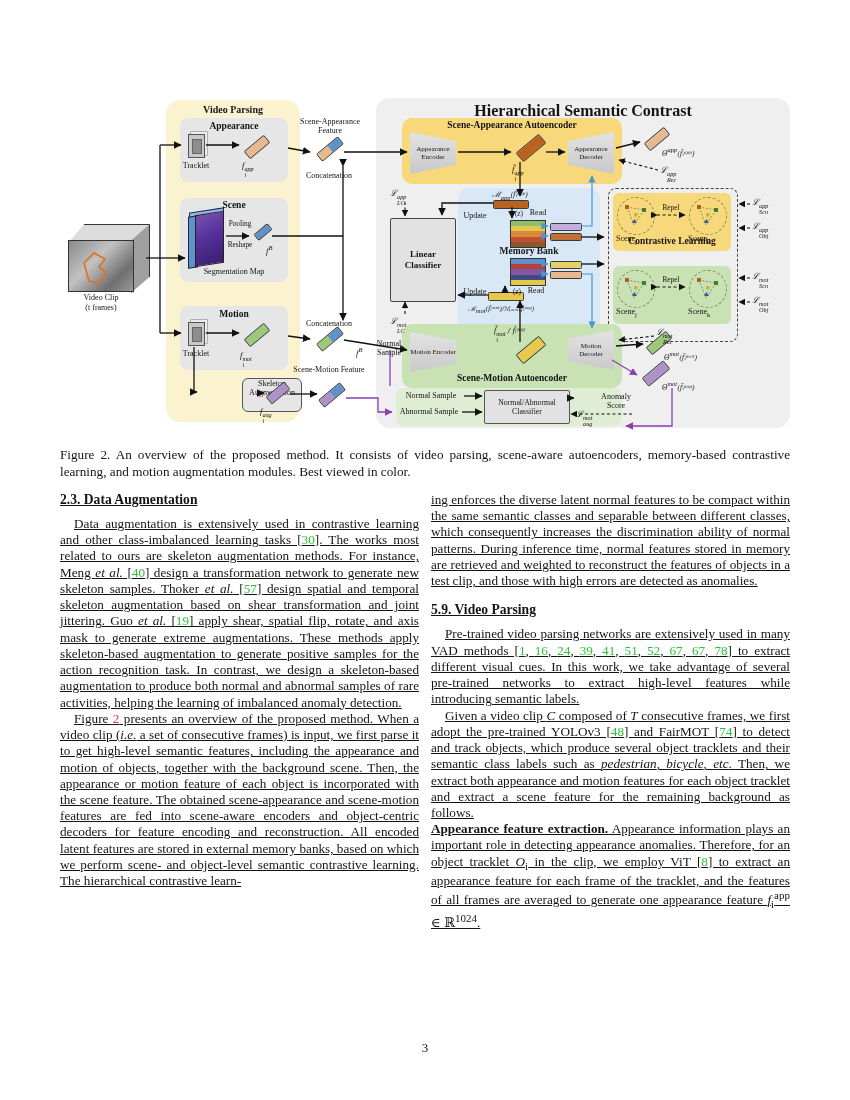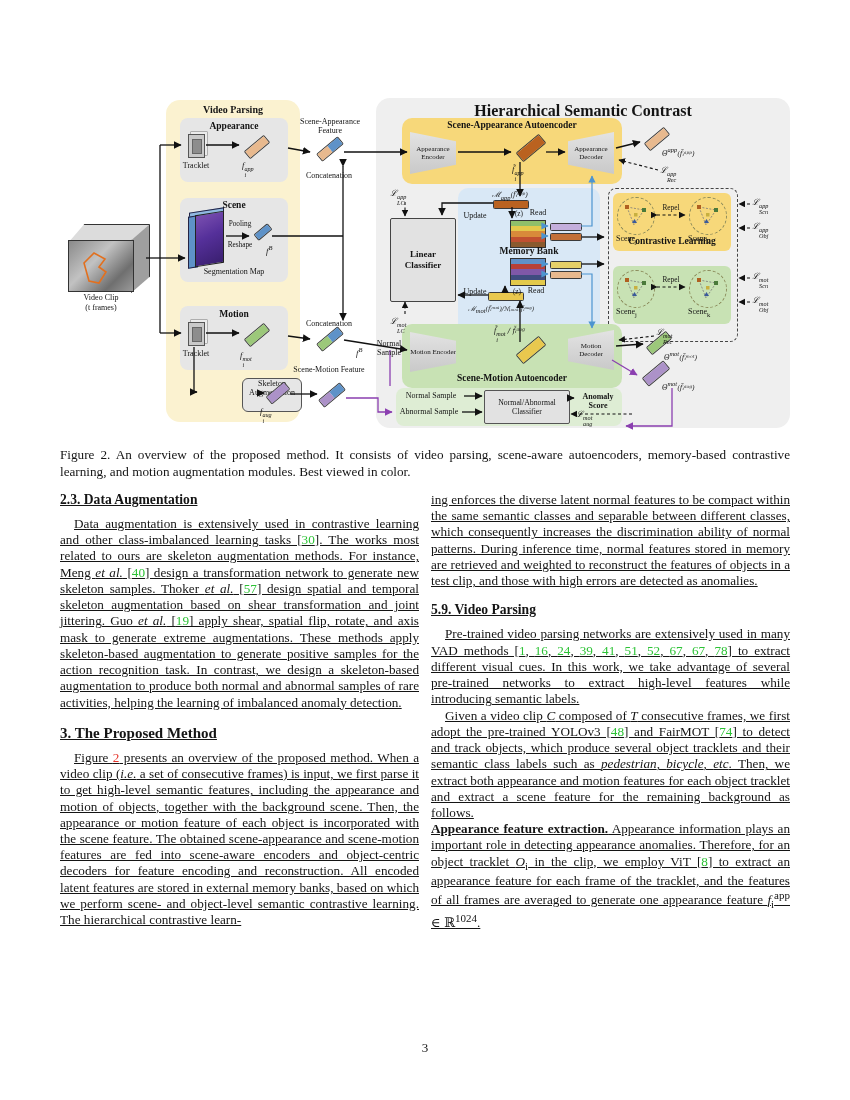--- a/index.html
+++ b/index.html
@@ -389,34 +389,33 @@
       <div class="seg" style="background: var(--bar-purple);"></div>
     </div>
   <div class="fmath" style="left:602px;top:288px;font-size:7.5px;"><span>Θ</span><sup>mot</sup><span class="mpost">(f̃ᵢᵃᵘᵍ)</span></div>
 
   <div class="fbox" style="left:336px;top:296px;width:226px;height:38px;background:var(--strip-green);border-radius:8px;"></div>
   <div class="flab" style="left:340px;top:300px;width:62px;">Normal Sample</div>
   <div class="flab" style="left:336px;top:316px;width:66px;">Abnormal Sample</div>
   <div class="fbox" style="left:424px;top:298px;width:84px;height:32px;border:1px solid #555;border-radius:2px;display:flex;align-items:center;background:#e2e2e2;">
     <div style="width:100%;text-align:center;font-size:7.8px;line-height:1.2;">Normal/Abnormal Classifier</div>
   </div>
-  <div class="flab" style="left:514px;top:301px;width:48px;font-weight:bold;">Anomaly Score</div>
+  <div class="flab" style="left:532px;top:301px;width:48px;">Anomaly Score</div>
   <div class="fmath" style="left:516px;top:316px;"><span>ℒ</span><span class="stk">
         <span>mot</span>
         <span>aug</span>
       </span></div>
 
 </div>
 
 <div class="cap">Figure 2. An overview of the proposed method. It consists of video parsing, scene-aware autoencoders, memory-based contrastive learning, and motion augmentation modules. Best viewed in color.</div>
 
 <div class="col" id="colL">
     <h3>2.3. Data Augmentation</h3>
     <p class="ind">Data augmentation is extensively used in contrastive learning and other class-imbalanced learning tasks [<span class="cite">30</span>]. The works most related to ours are skeleton augmentation methods. For instance, Meng <span class="it">et al.</span> [<span class="cite">40</span>] design a transformation network to generate new skeleton samples. Thoker <span class="it">et al.</span> [<span class="cite">57</span>] design spatial and temporal skeleton augmentation based on shear transformation and joint jittering. Guo <span class="it">et al.</span> [<span class="cite">19</span>] apply shear, spatial flip, rotate, and axis mask to generate extreme augmentations. These methods apply skeleton-based augmentation to generate positive samples for the action recognition task. In contrast, we design a skeleton-based augmentation to produce both normal and abnormal samples of rare activities, helping the learning of imbalanced anomaly detection.</p>
-    <h2>3. The Proposed Method</h2>
     <p class="ind">Figure <span class="ref">2</span> presents an overview of the proposed method. When a video clip (<span class="it">i.e.</span> a set of consecutive frames) is input, we first parse it to get high-level semantic features, including the appearance and motion of objects, together with the background scene. Then, the appearance or motion feature of each object is incorporated with the scene feature. The obtained scene-appearance and scene-motion features are fed into scene-aware encoders and object-centric decoders for feature encoding and reconstruction. All encoded latent features are stored in external memory banks, based on which we perform scene- and object-level semantic contrastive learning. The hierarchical contrastive learn-</p>
   </div>
 <div class="col" id="colR">
     <p>ing enforces the diverse latent normal features to be compact within the same semantic classes and separable between different classes, which consequently increases the discrimination ability of normal patterns. During inference time, normal features stored in memory are retrieved and weighted to reconstruct the features of objects in a test clip, and those with high errors are detected as anomalies.</p>
     <h3>5.9. Video Parsing</h3>
     <p class="ind">Pre-trained video parsing networks are extensively used in many VAD methods [<span class="cite">1</span>, <span class="cite">16</span>, <span class="cite">24</span>, <span class="cite">39</span>, <span class="cite">41</span>, <span class="cite">51</span>, <span class="cite">52</span>, <span class="cite">67</span>, <span class="cite">67</span>, <span class="cite">78</span>] to extract different visual cues. In this work, we take advantage of several pre-trained networks to extract high-level features while introducing semantic labels.</p>
     <p class="ind">Given a video clip <span class="mt">C</span> composed of <span class="mt">T</span> consecutive frames, we first adopt the pre-trained YOLOv3 [<span class="cite">48</span>] and FairMOT [<span class="cite">74</span>] to detect and track objects, which produce several object tracklets and their semantic class labels such as <span class="it">pedestrian</span>, <span class="it">bicycle</span>, <span class="it">etc</span>. Then, we extract both appearance and motion features for each object tracklet and extract a scene feature for the remaining background as follows.</p>
     <p><span class="bd">Appearance feature extraction.</span> Appearance information plays an important role in detecting appearance anomalies. Therefore, for an object tracklet <span class="mt">O</span><sub class="">i</sub> in the clip, we employ ViT [<span class="cite">8</span>] to extract an appearance feature for each frame of the tracklet, and the features of all frames are averaged to generate one appearance feature <span class="mt">f</span><sub class="">i</sub><sup class="">app</sup> ∈ ℝ<sup class="">1024</sup>.</p>
   </div>
 

